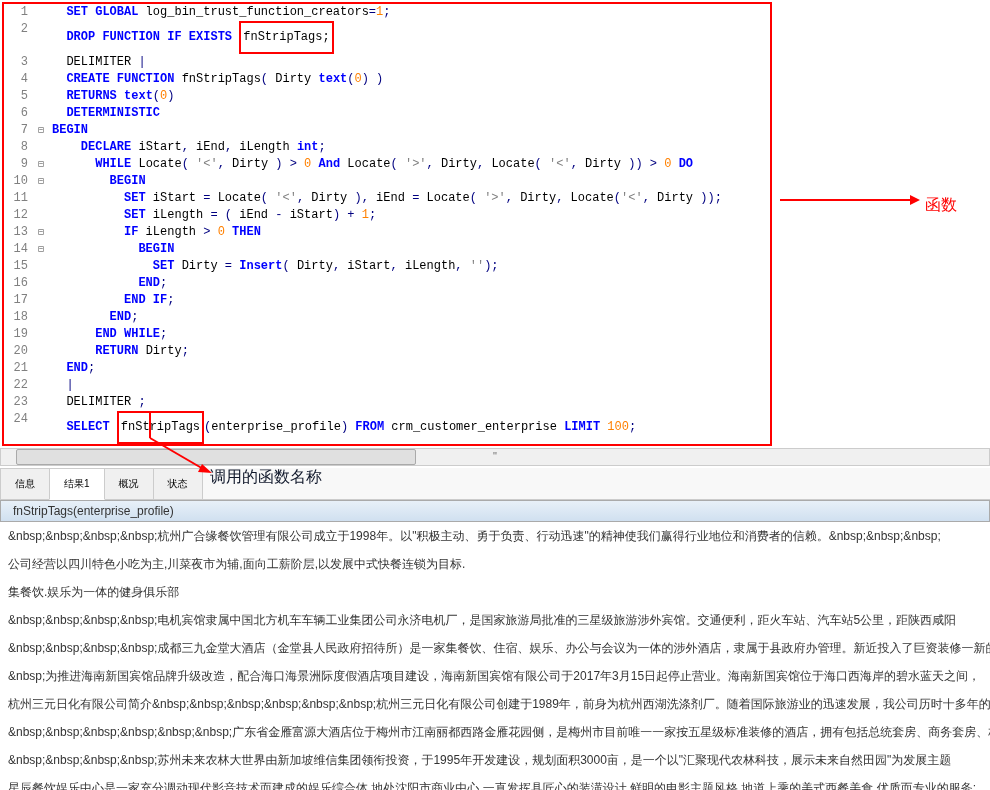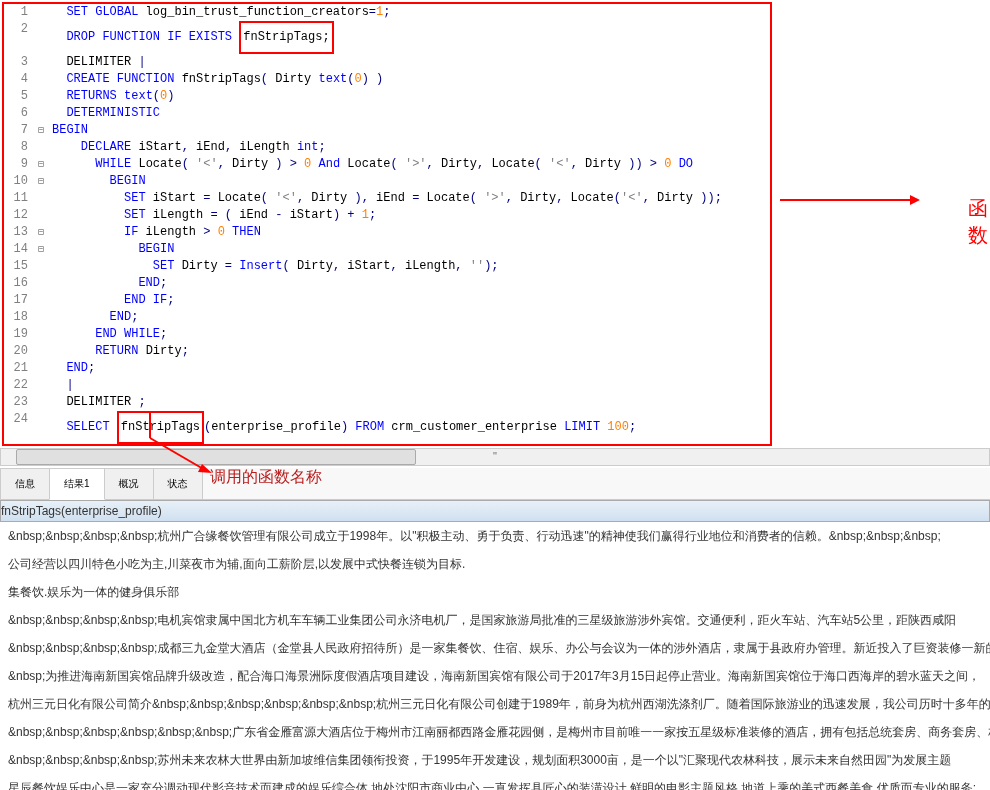--- a/index.html
+++ b/index.html
@@ -4,39 +4,39 @@
   <style>
     * { margin: 0; padding: 0; box-sizing: border-box; }
     body { font-family: "Microsoft YaHei", Arial, sans-serif; font-size: 12px; background: #fff; width: 990px; height: 790px; overflow: hidden; position: relative; }
     
     .code-editor { position: relative; border: 2px solid #ff0000; margin: 2px 10px 2px 2px; background: #fff; width: 770px; }
     .code-line { display: flex; font-family: "Courier New", monospace; font-size: 12px; line-height: 17px; white-space: pre; }
     .gutter { width: 30px; text-align: right; color: #808080; padding-right: 6px; user-select: none; flex-shrink: 0; }
     .fold { width: 14px; text-align: center; color: #808080; user-select: none; flex-shrink: 0; font-size: 10px; }
     .code-content { flex: 1; padding-left: 4px; }
     
-    .kw { color: #0000ff; }
+    .kw { color: #0000ff; font-weight: bold; }
     .num { color: #ff8000; }
     .str { color: #808080; }
     .id { color: #000; }
     .op { color: #000080; }
     .fn-highlight { border: 2px solid #ff0000; padding: 8px 2px; display: inline-block; line-height: 13px; }
     .arrow1-line { stroke: #ff0000; stroke-width: 2; fill: none; }
-    .label1 { position: absolute; top: 195px; left: 968px; color: #ff0000; font-size: 20px; }
+    .label1 { position: absolute; top: 195px; left: 925px; color: #ff0000; font-size: 16px; }
     
     .scrollbar-h { height: 18px; background: #f0f0f0; border: 1px solid #ccc; margin: 2px 0; position: relative; }
     .scrollbar-h .thumb { position: absolute; left: 15px; width: 400px; height: 16px; background: #e0e0e0; border: 1px solid #aaa; border-radius: 2px; }
     .scrollbar-h .mid { position: absolute; left: 50%; transform: translateX(-50%); font-size: 10px; color: #666; line-height: 16px; }
     
     .tabs { display: flex; border-bottom: 1px solid #ccc; background: #f8f8f8; margin-top: 2px; }
     .tab { padding: 8px 14px; border: 1px solid #ccc; border-bottom: none; margin-right: -1px; background: #f0f0f0; cursor: pointer; font-size: 10px; }
     .tab.active { background: #fff; border-bottom: 1px solid #fff; margin-bottom: -1px; }
-    .label2 { position: absolute; top: 467px; left: 210px; color: #b91c1c; font-size: 16px; }
+    .label2 { position: absolute; top: 467px; left: 210px; color: #0f172a; font-size: 16px; }
     
-    .result-header { background: linear-gradient(#e8f0f8, #d0e0f0); border: 1px solid #aaa; padding: 3px 0; font-size: 12px; color: #333; }
+    .result-header { background: linear-gradient(#e8f0f8, #d0e0f0); border: 1px solid #aaa; padding: 3px 12px; font-size: 12px; color: #333; }
     .result-rows { background: #fff; }
     .result-row { padding: 3px 8px; font-size: 12px; color: #333; border-bottom: 0; line-height: 22px; white-space: nowrap; overflow: hidden; }
     
     svg.annotation { position: absolute; pointer-events: none; }
   </style>
 </head>
 <body>
 
 <div class="code-editor" id="code-editor">
     <div class="code-line"><span class="gutter">1</span><span class="fold"></span><span class="code-content"><span>  </span><span class="kw">SET GLOBAL</span><span class="id"> log_bin_trust_function_creators</span><span class="op">=</span><span class="num">1</span><span class="op">;</span></span></div>

